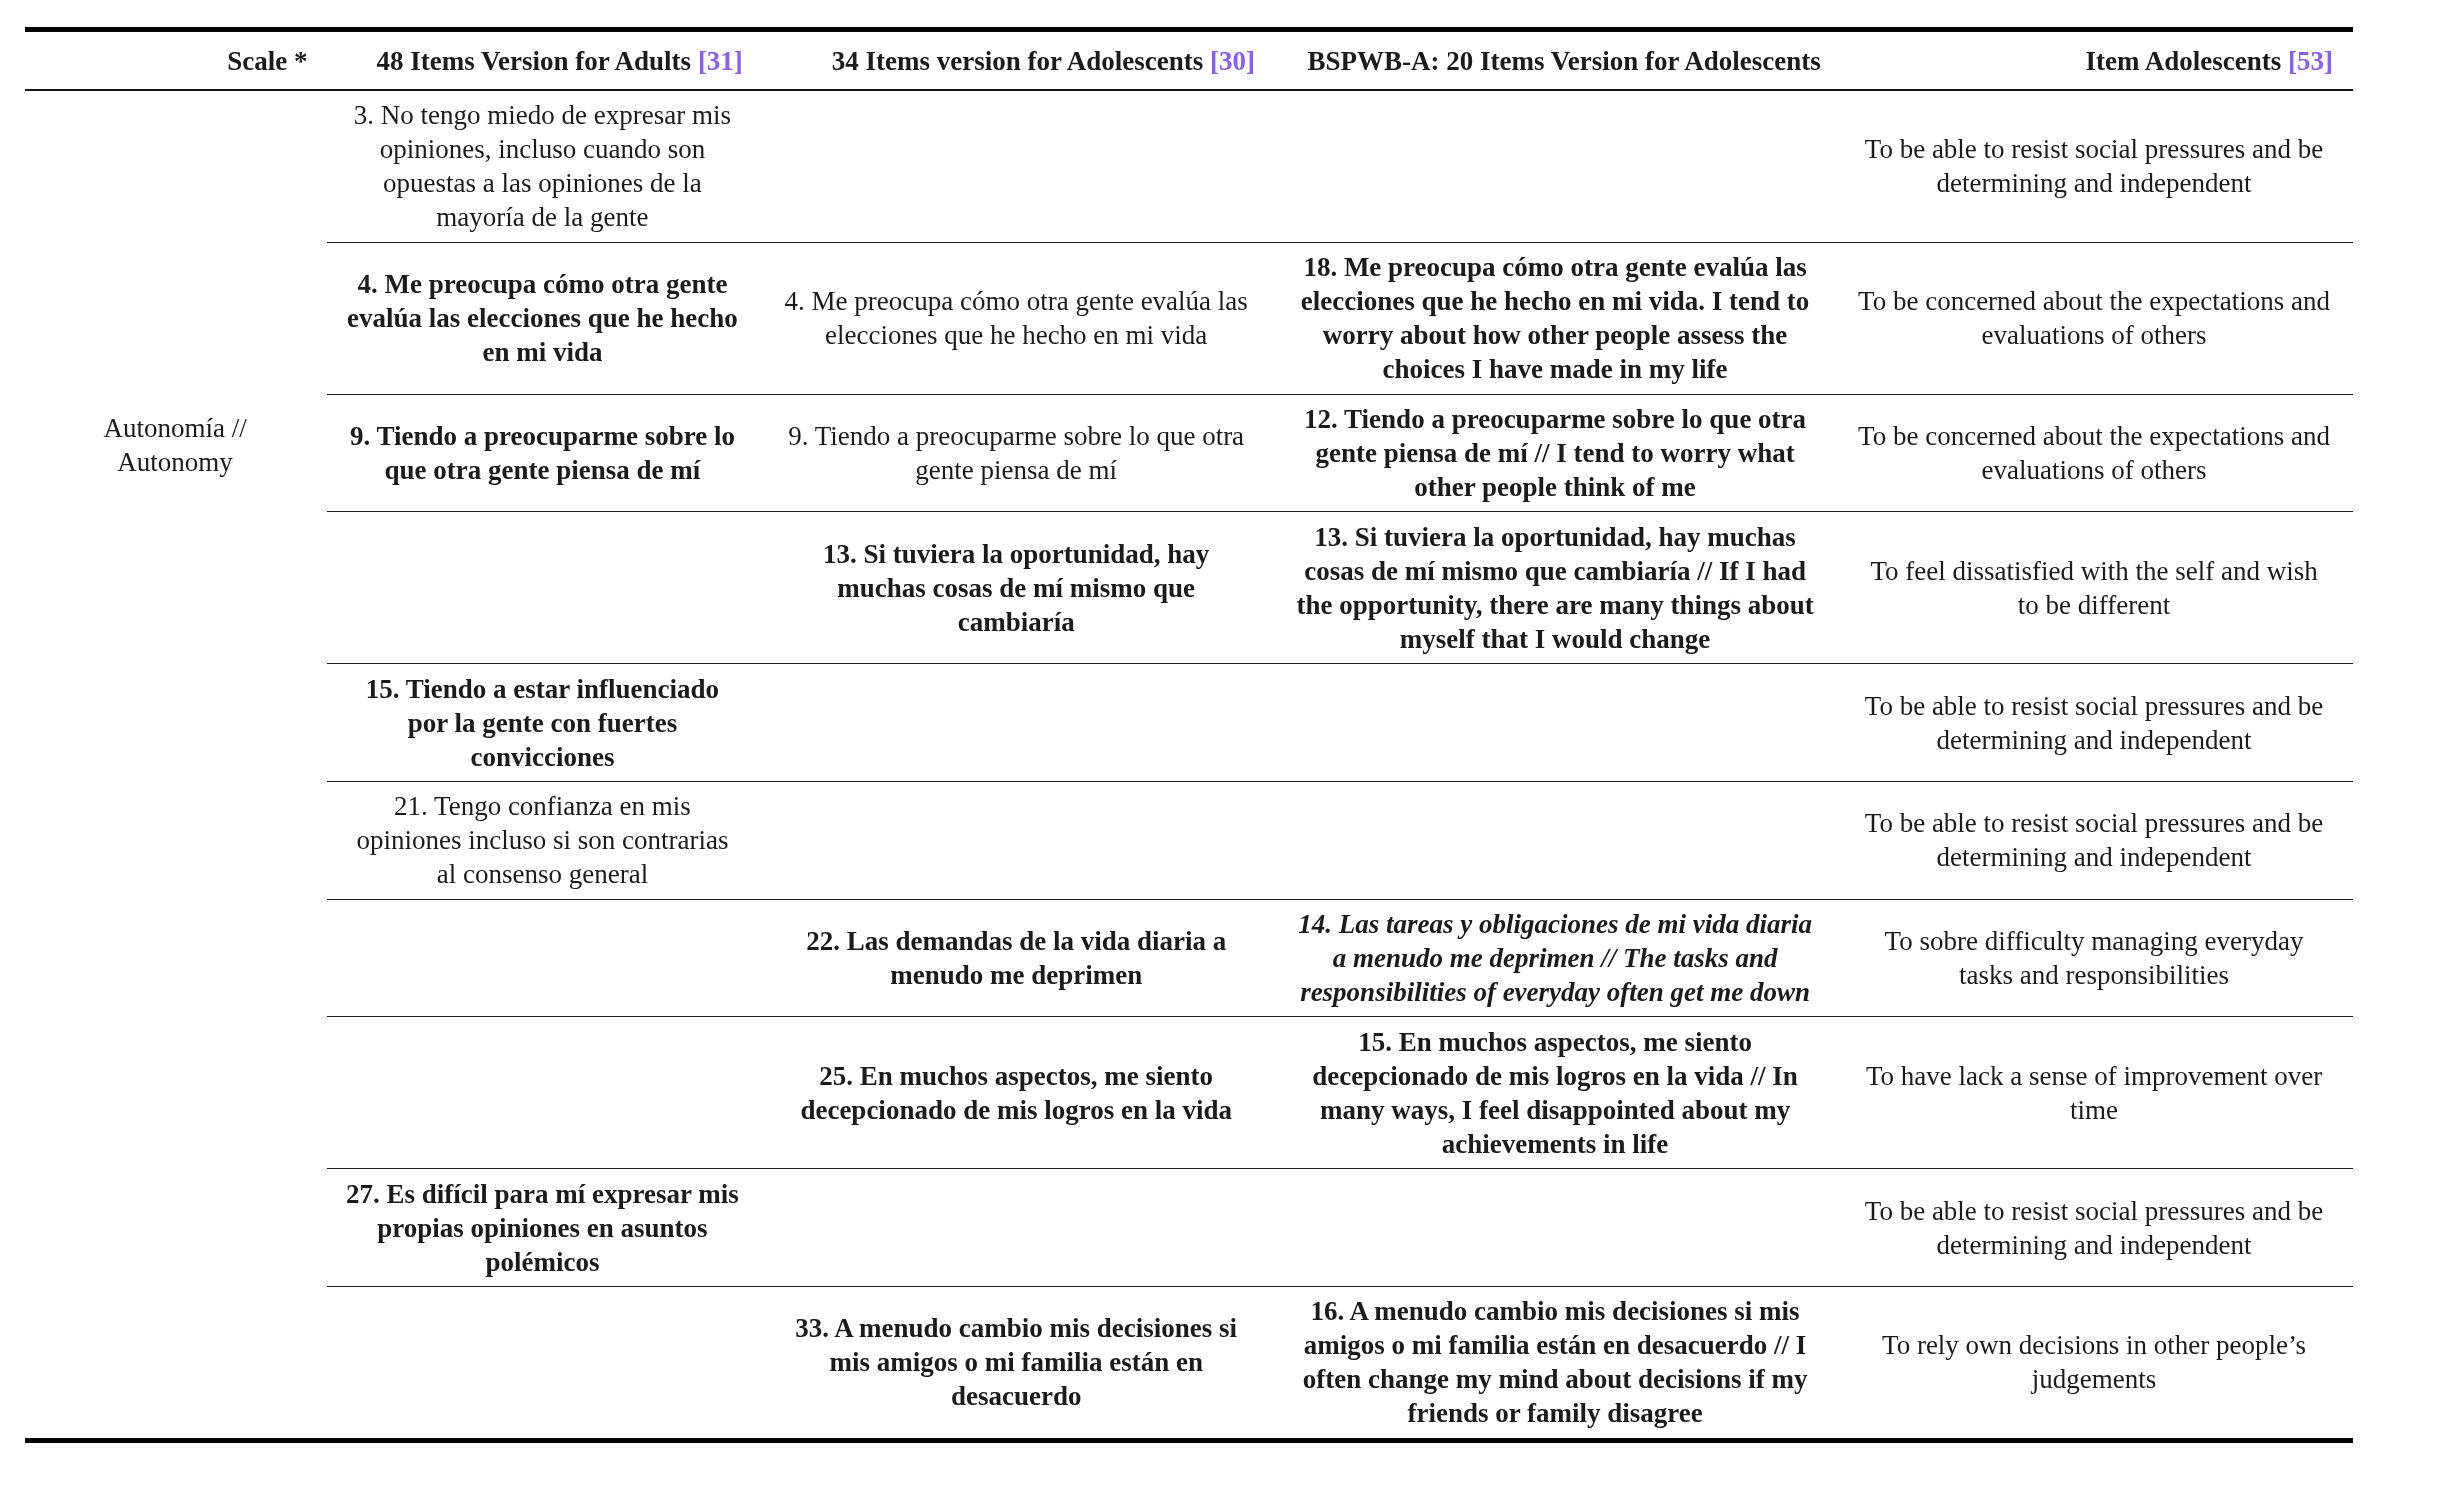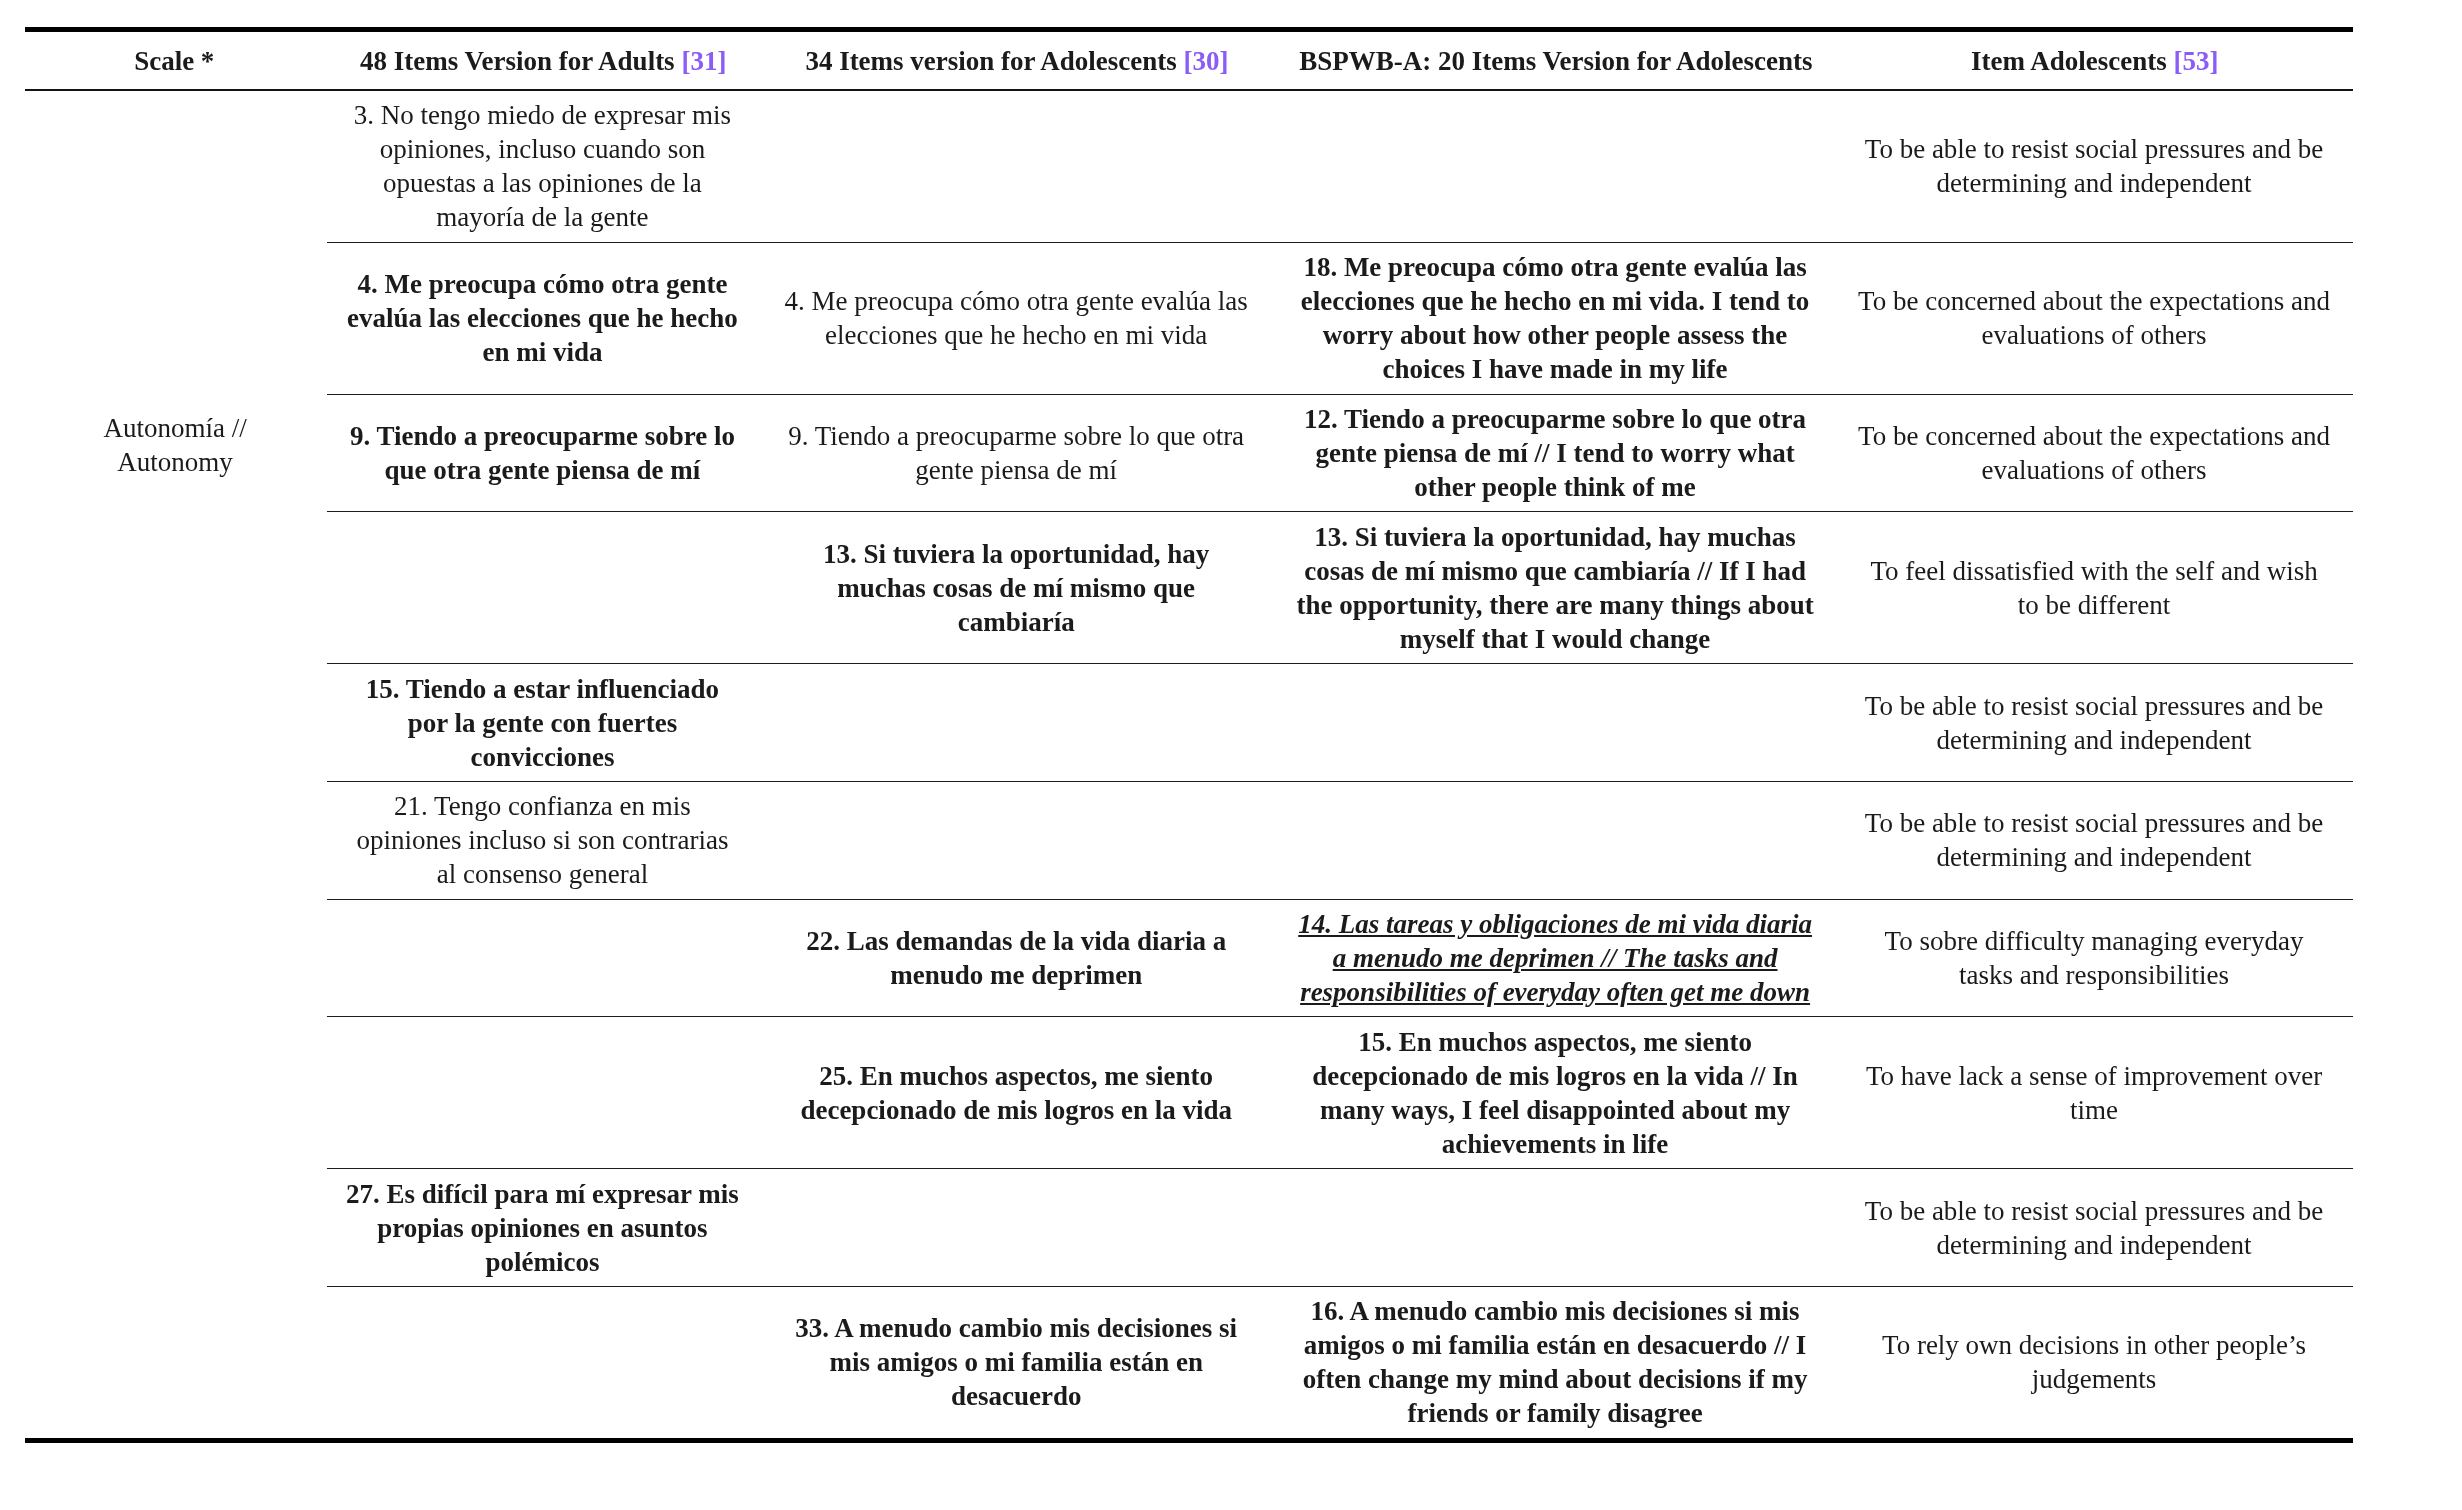--- a/index.html
+++ b/index.html
@@ -26,21 +26,21 @@
     border-collapse: collapse;
     table-layout: fixed;
   }
   col.c1 { width: 13%; }
   col.c2 { width: 18.7%; }
   col.c3 { width: 22%; }
   col.c4 { width: 24.3%; }
   col.c5 { width: 22%; }
 
   th {
-    text-align: center;
+    text-align: right;
     vertical-align: middle;
     font-weight: 700;
     font-size: 27px;
     line-height: 34px;
     padding: 11.5px 19.7px 11.5px 16.4px;
     border-bottom: 2.5px solid #141414;
   }
   td {
     vertical-align: middle;
     font-size: 27px;
@@ -49,21 +49,21 @@
     border-bottom: 1.6px solid #1c1c1c;
     text-align: center;
   }
   tr.last td { border-bottom: none; }
   td.scale-cell {
     vertical-align: top;
     padding: 320px 19.7px 0 18px;
     border-bottom: none;
   }
   .b  { font-weight: 700; }
-  .bi { font-weight: 700; font-style: italic; text-decoration: underline; }
+  .bi { font-weight: 700; font-style: italic; }
   .ref { color: #8b5cf6; }
 </style>
 </head>
 <body>
 
 <div class="table-wrap">
   <table>
     <colgroup>
       <col class="c1">
         <col class="c2">

